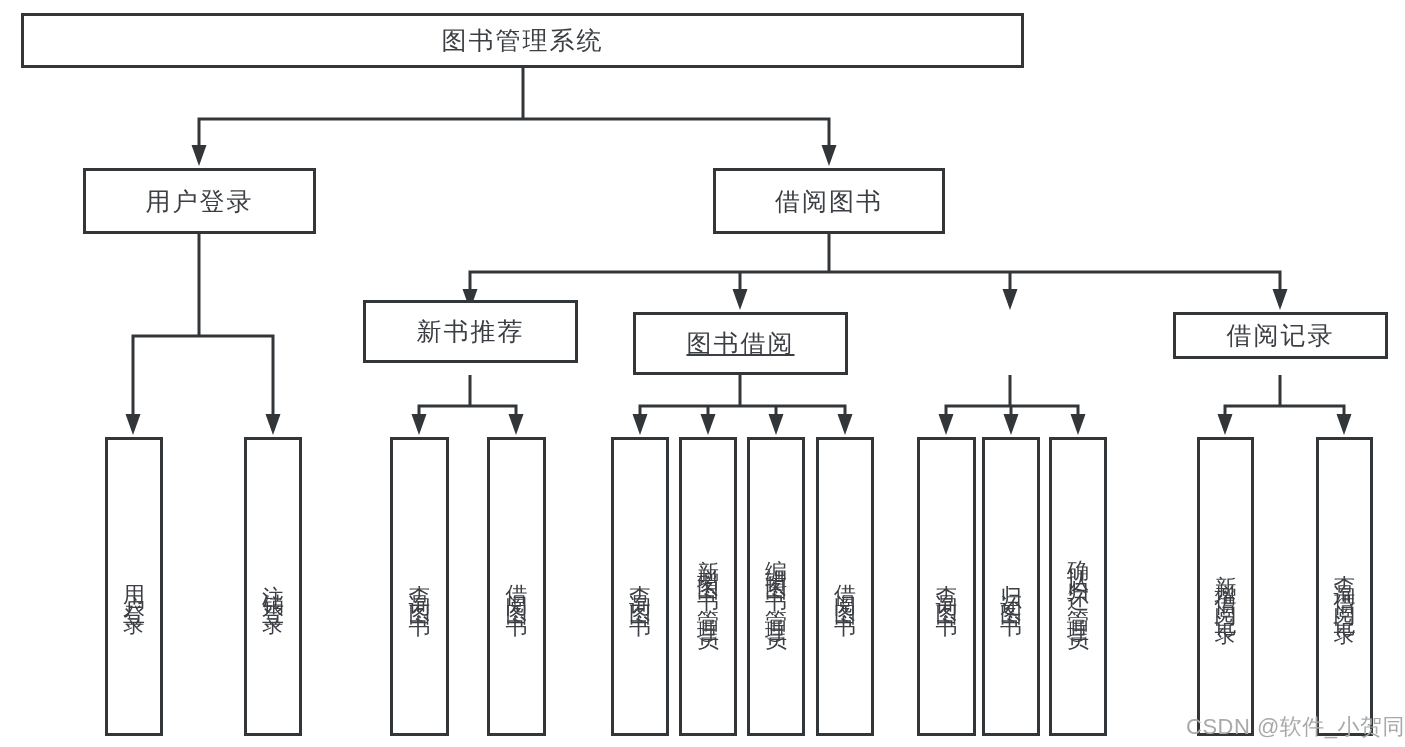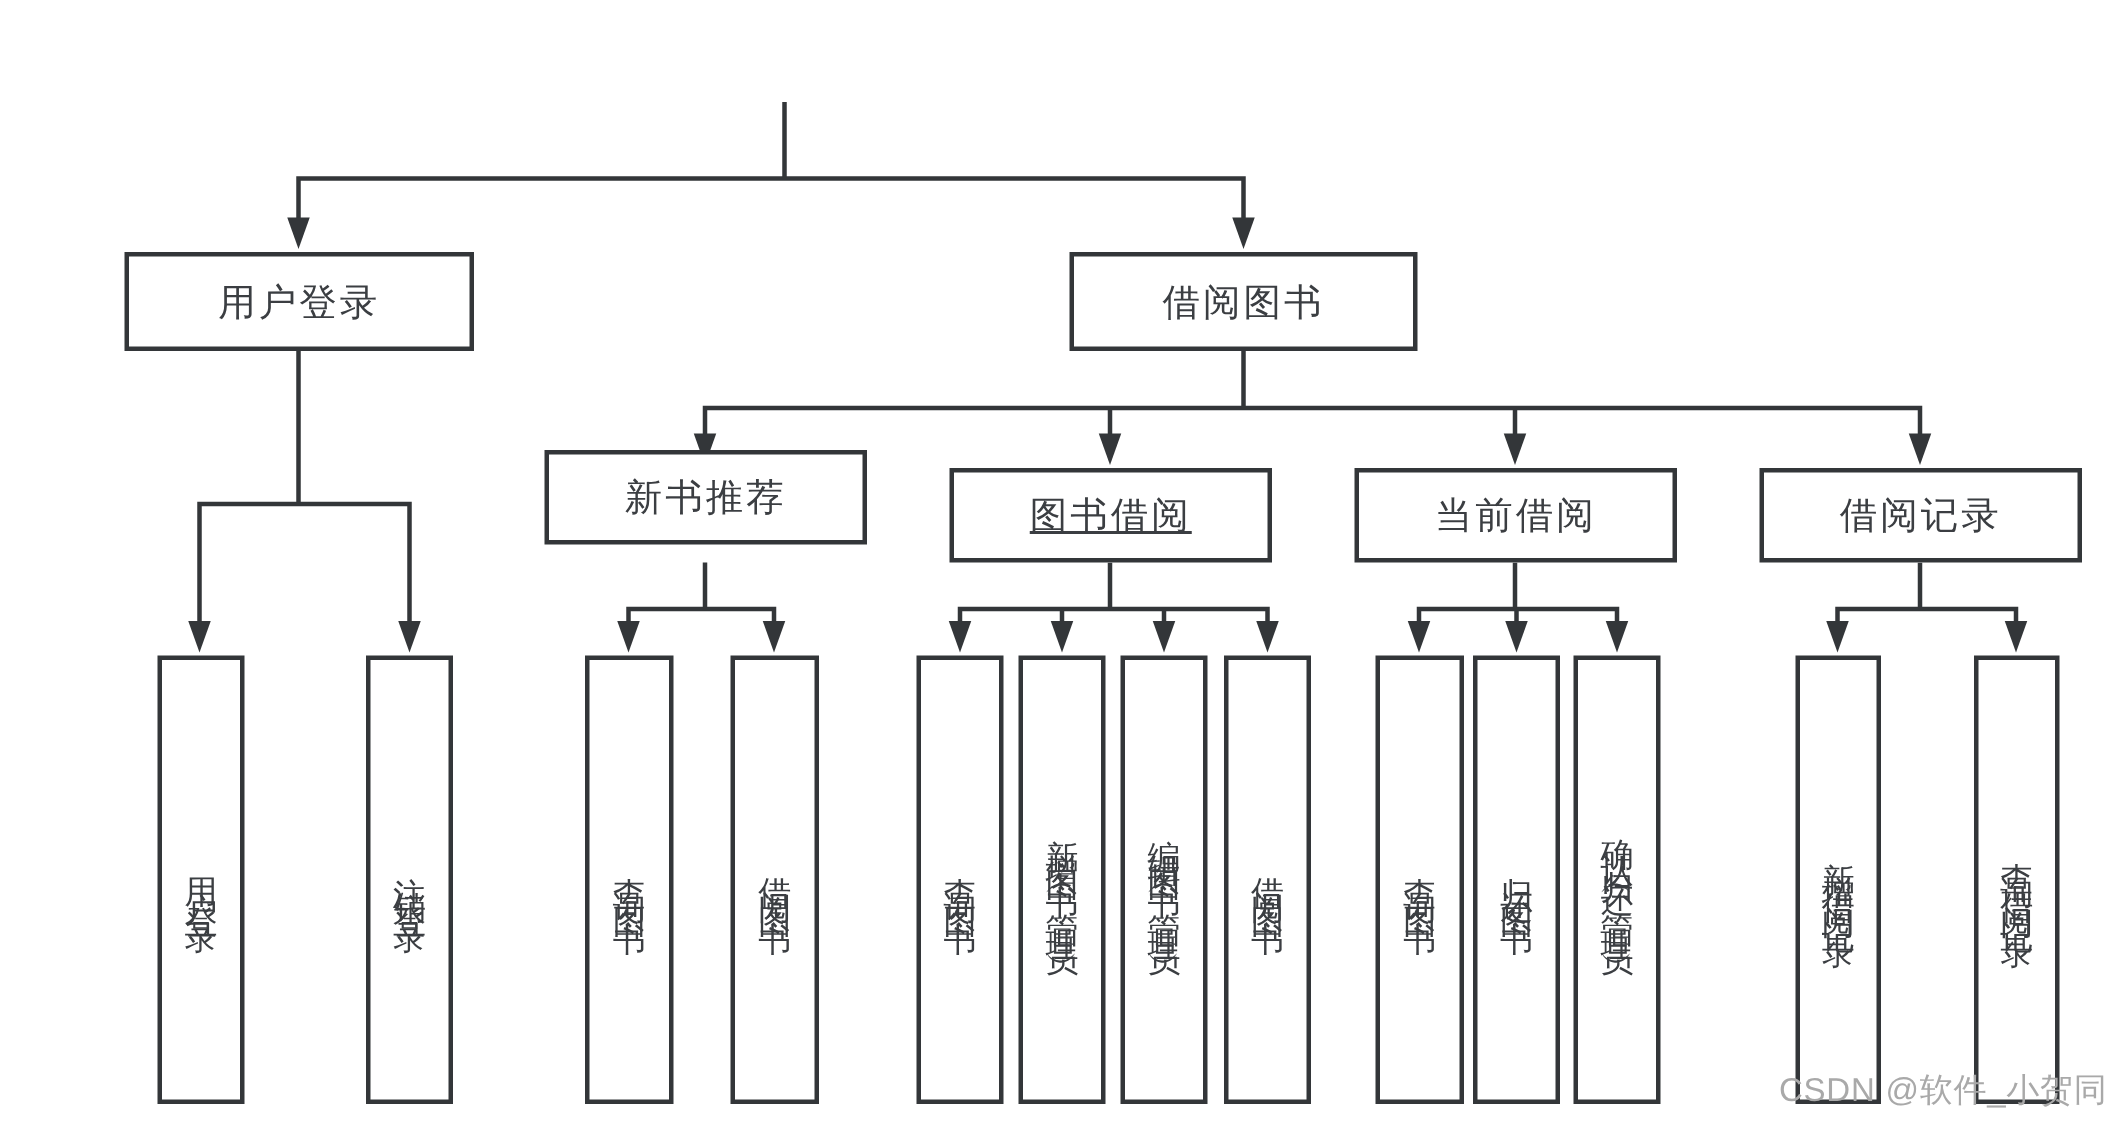--- a/index.html
+++ b/index.html
@@ -78,38 +78,38 @@
       <polygon points="700.5,414 715.5,414 708,435" fill="#333639"></polygon>
       <polygon points="768.5,414 783.5,414 776,435" fill="#333639"></polygon>
       <polygon points="837.5,414 852.5,414 845,435" fill="#333639"></polygon>
       <polygon points="938.5,414 953.5,414 946,435" fill="#333639"></polygon>
       <polygon points="1003.5,414 1018.5,414 1011,435" fill="#333639"></polygon>
       <polygon points="1070.5,414 1085.5,414 1078,435" fill="#333639"></polygon>
       <polygon points="1217.5,414 1232.5,414 1225,435" fill="#333639"></polygon>
       <polygon points="1336.5,414 1351.5,414 1344,435" fill="#333639"></polygon>
     </svg>
 
+  <div class="hbox" style="left:21px;top:13px;width:1003px;height:55px;">
+    <span>图书管理系统</span>
+  </div>
 
   <div class="hbox" style="left:83px;top:168px;width:233px;height:66px;">
     <span>用户登录</span>
   </div>
   <div class="hbox" style="left:713px;top:168px;width:232px;height:66px;">
     <span>借阅图书</span>
   </div>
 
   <div class="hbox" style="left:363px;top:300px;width:215px;height:63px;">
     <span>新书推荐</span>
   </div>
   <div class="hbox" style="left:633px;top:312px;width:215px;height:63px;text-decoration:underline;">
     <span>图书借阅</span>
   </div>
-  <div class="hbox" style="left:903px;top:312px;width:215px;height:63px;">
-    <span>当前借阅</span>
-  </div>
-  <div class="hbox" style="left:1173px;top:312px;width:215px;height:63px;">
+  <div class="hbox" style="left:1173px;top:312px;width:215px;height:47px;">
     <span>借阅记录</span>
   </div>
 
   <div class="vbox" style="left:105px;top:437px;width:58px;height:299px;">
     <span>用户登录</span>
   </div>
   <div class="vbox" style="left:244px;top:437px;width:58px;height:299px;">
     <span>注销登录</span>
   </div>
 

